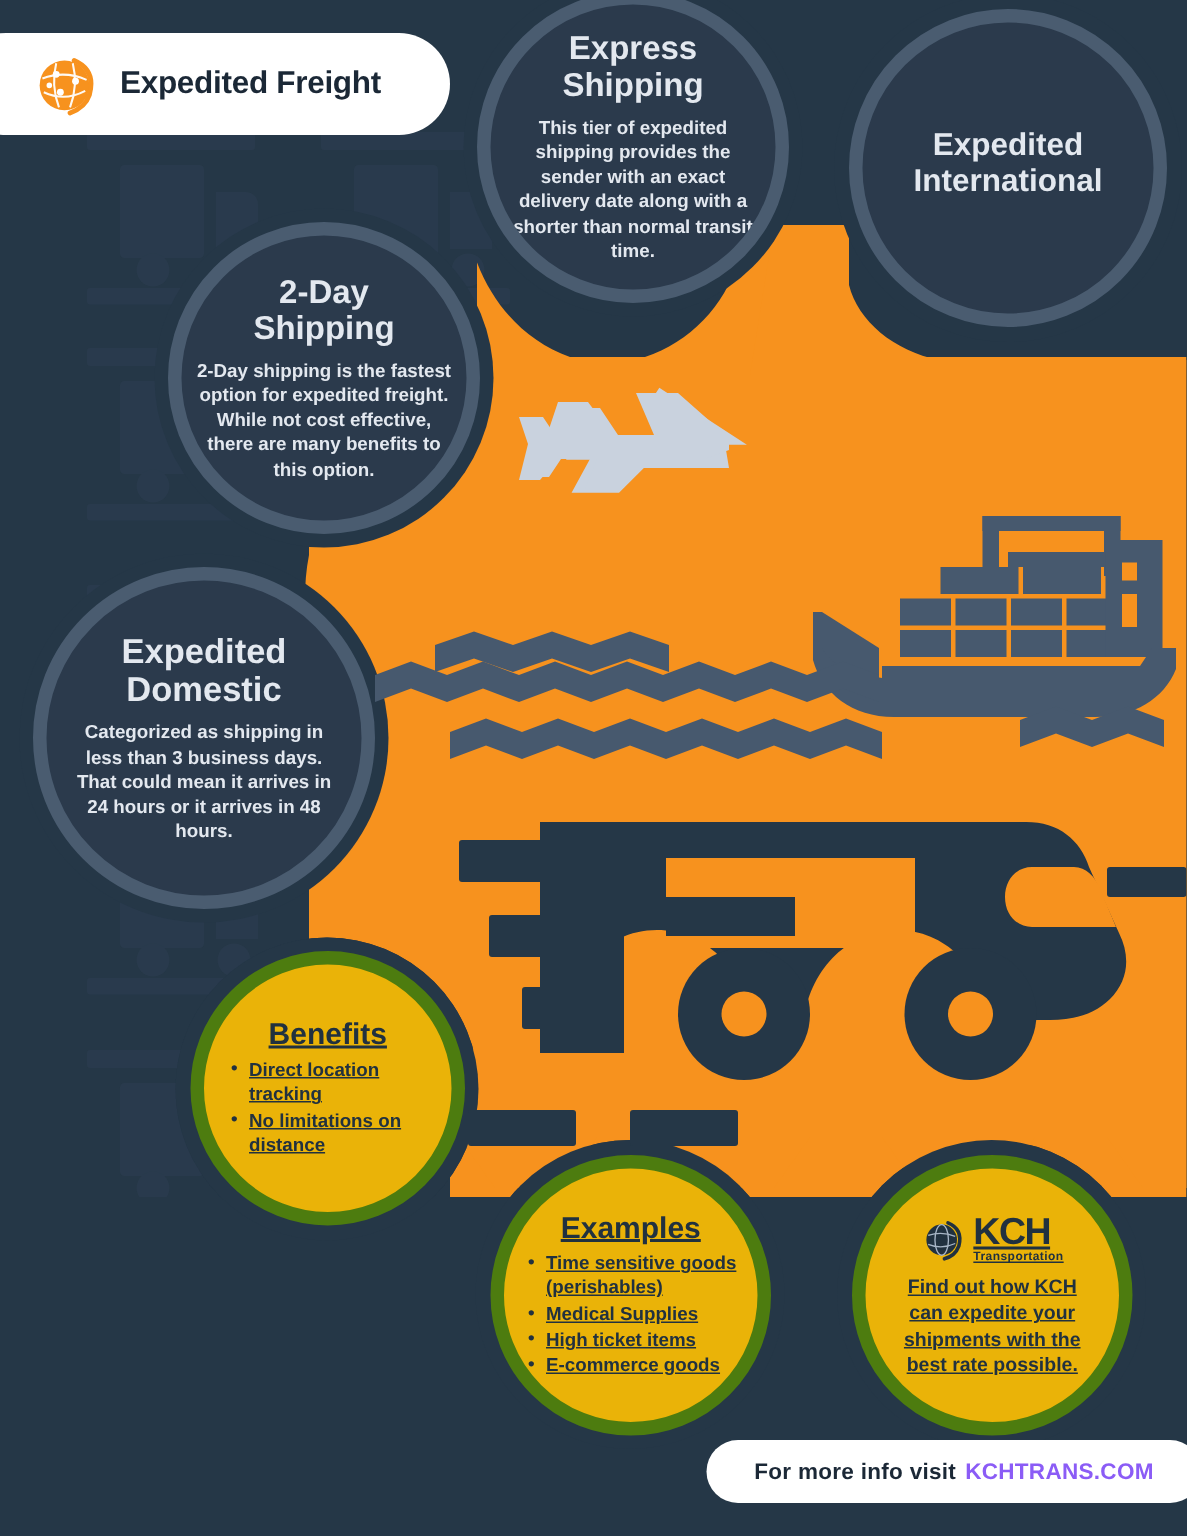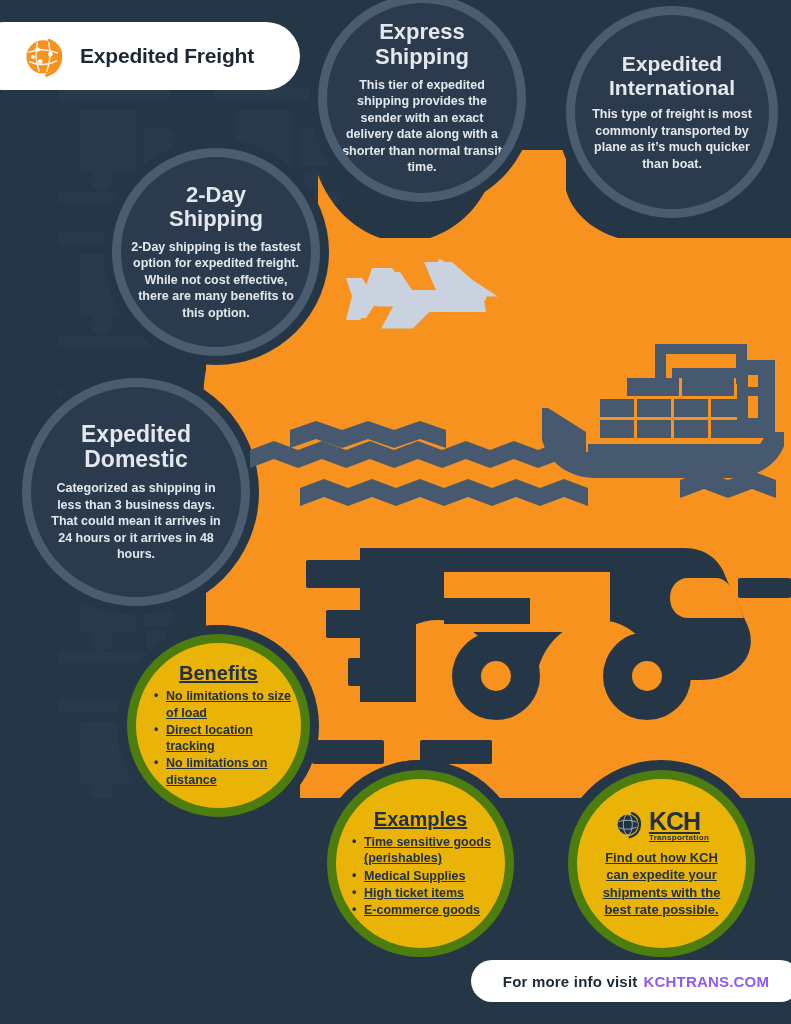--- a/index.html
+++ b/index.html
@@ -183,20 +183,21 @@
   }
   #bubble-examples .b-title { font-size: 20px; margin-bottom: 4px; }
   #bubble-examples ul { padding-left: 16px; }
   #bubble-examples ul li { font-size: 12.5px; }
 
   #bubble-kch {
     left: 568px; top: 770px; width: 187px; height: 187px;
   }
   #bubble-kch .kch-logo-wrap {
     display: flex;
+    align-items: center;
     margin-bottom: 7px;
   }
   #bubble-kch .b-body { font-size: 13px; padding: 0 20px; }
 </style>
 </head>
 <body>
 
 <div class="page">
 
   <svg class="watermark" viewBox="0 0 791 1024">
@@ -440,21 +441,20 @@
       <span>Shipping</span>
     </div>
     <div class="b-body">This tier of expedited shipping  provides the sender with an exact delivery date along with a shorter than normal transit time.</div>
   </div>
 
   <div class="bubble dark" id="bubble-international">
     <div class="b-title">
       <span>Expedited</span><br>
       <span>International</span>
     </div>
-    <div class="b-body">This type of freight is most commonly transported by plane as it’s much quicker than boat.</div>
   </div>
 
   <div class="bubble dark" id="bubble-twoday">
     <div class="b-title">
       <span>2-Day</span><br>
       <span>Shipping</span>
     </div>
     <div class="b-body">2-Day shipping is the fastest option for expedited freight. While not cost effective, there are many benefits to this option.</div>
   </div>
 
@@ -462,21 +462,20 @@
     <div class="b-title">
       <span>Expedited</span><br>
       <span>Domestic</span>
     </div>
     <div class="b-body">Categorized as shipping in less than 3 business days. That could mean it arrives in 24 hours or it arrives in 48 hours.</div>
   </div>
 
   <div class="bubble light" id="bubble-benefits">
     <div class="b-title">Benefits</div>
     <ul>
-      <li>No limitations to size of load</li>
       <li>Direct location tracking</li>
       <li>No limitations on distance</li>
     </ul>
   </div>
 
   <div class="bubble light" id="bubble-examples">
     <div class="b-title">Examples</div>
     <ul>
       <li>Time sensitive goods (perishables)</li>
       <li>Medical Supplies</li>

